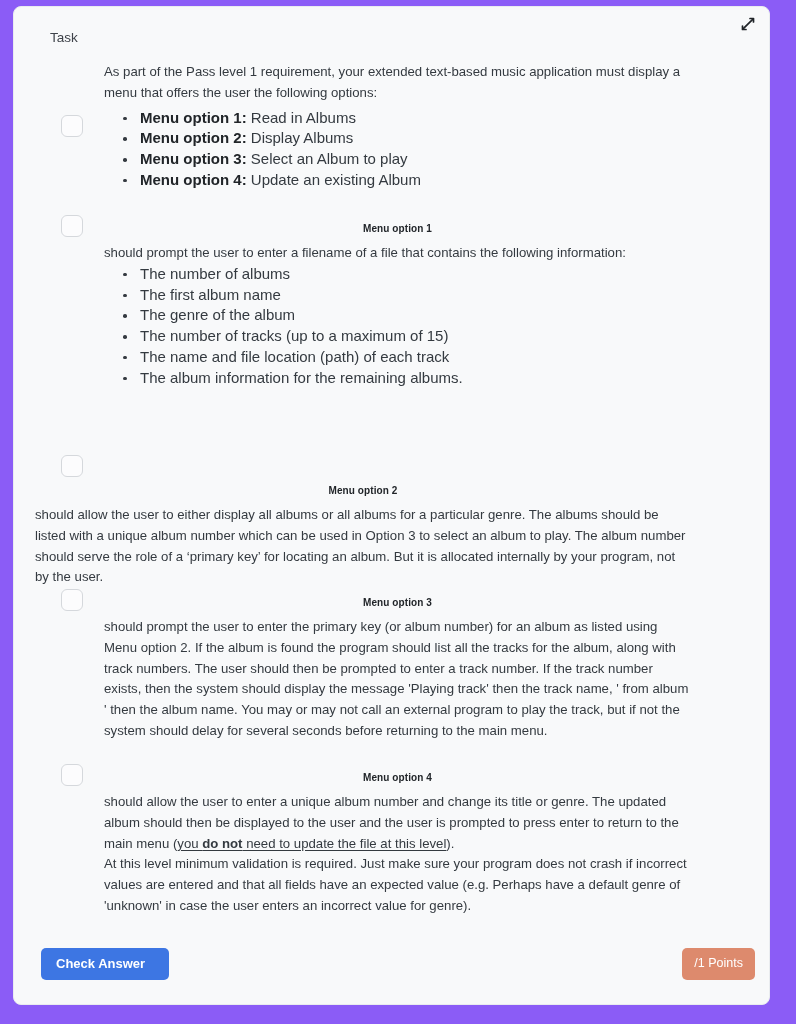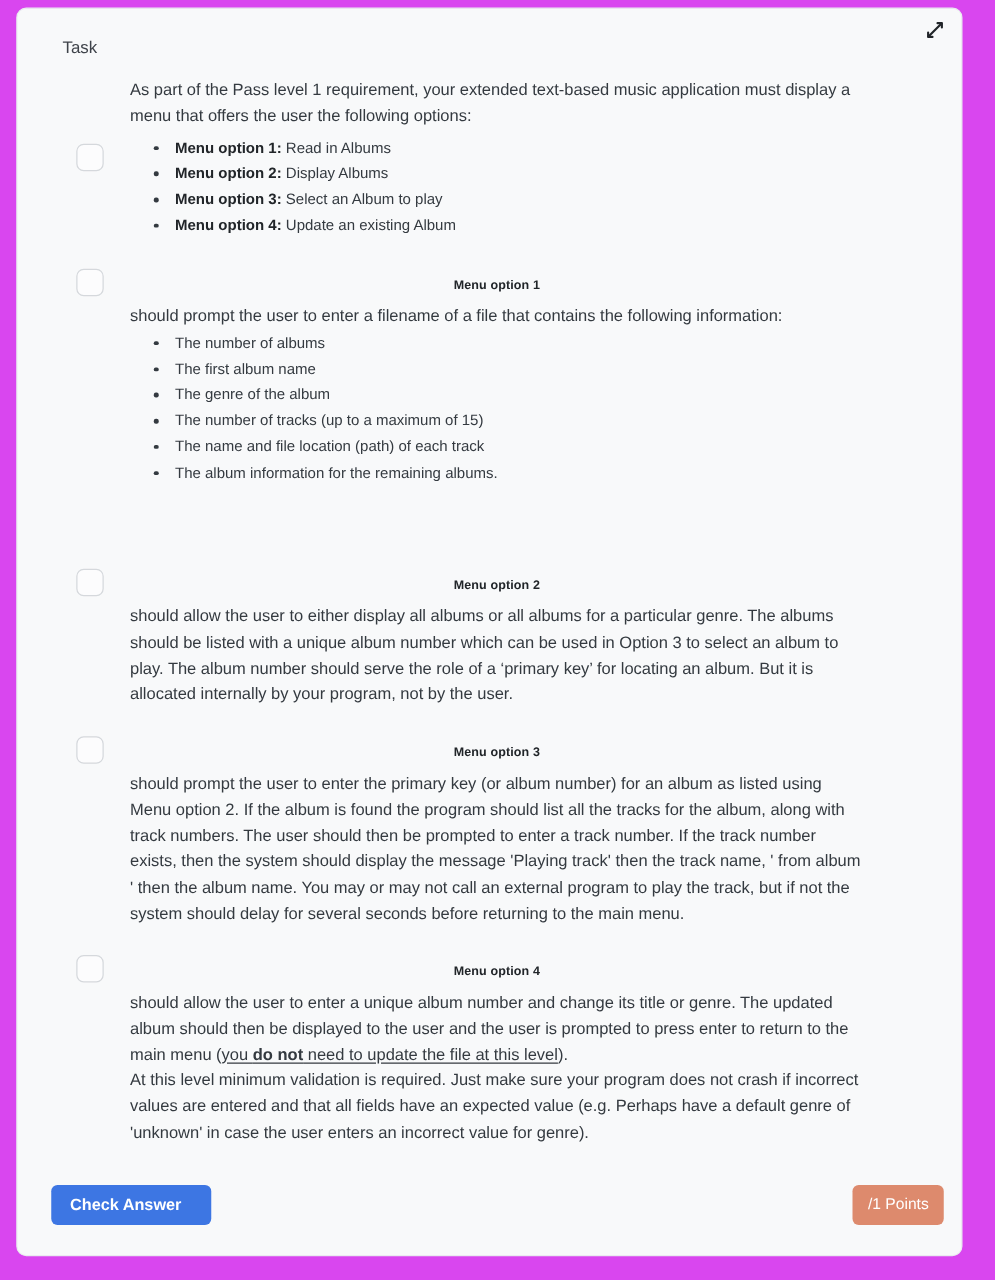--- a/index.html
+++ b/index.html
@@ -11,21 +11,21 @@
     width: 796px;
     height: 1024px;
     font-family: "Liberation Sans", sans-serif;
     -webkit-font-smoothing: antialiased;
   }
 
   .page {
     position: relative;
     width: 796px;
     height: 1024px;
-    background: #d946ef;
+    background: #8b5cf6;
     overflow: hidden;
   }
 
   
   .task-card {
     position: absolute;
     left: 13px;
     top: 6px;
     width: 757px;
     height: 999px;
@@ -110,21 +110,21 @@
   }
   .s-para + .s-para { margin-top: 0; }
 
   ul.s-list {
     margin: 0;
     padding: 0 0 0 19px;
     list-style: none;
   }
   ul.s-list > li {
     position: relative;
-    font-size: 12px;
+    font-size: 15px;
     color: #343a40;
     line-height: 20.8px;
     padding-left: 17px;
   }
   ul.s-list > li::before {
     content: "";
     position: absolute;
     left: 0;
     top: 9px;
     width: 3.5px;
@@ -133,21 +133,21 @@
     background: #343a40;
   }
   ul.s-list > li b { font-weight: bold; color: #212529; }
 
   .u-line { text-decoration: underline; text-underline-offset: 2px; }
   .b-text { font-weight: bold; }
 
   
   #sec-intro   { position: absolute; top: 10px;  left: 0; right: 0; align-items: center; }
   #sec-opt1    { position: absolute; top: 163px; left: 0; right: 0; }
-  #sec-opt2    { position: absolute; top: 403px; left: 0; right: 0; }
+  #sec-opt2    { position: absolute; top: 403px; left: 0; right: 0; flex-direction: column; }
   #sec-opt3    { position: absolute; top: 537px; left: 0; right: 0; }
   #sec-opt4    { position: absolute; top: 712px; left: 0; right: 0; }
 
   #sec-opt1 .section-content,
   #sec-opt2 .section-content,
   #sec-opt3 .section-content,
   #sec-opt4 .section-content { margin-top: 8px; }
 
   #sec-intro .section-content { margin-top: 0; }
   #sec-intro .s-para { margin-bottom: 4px; }

